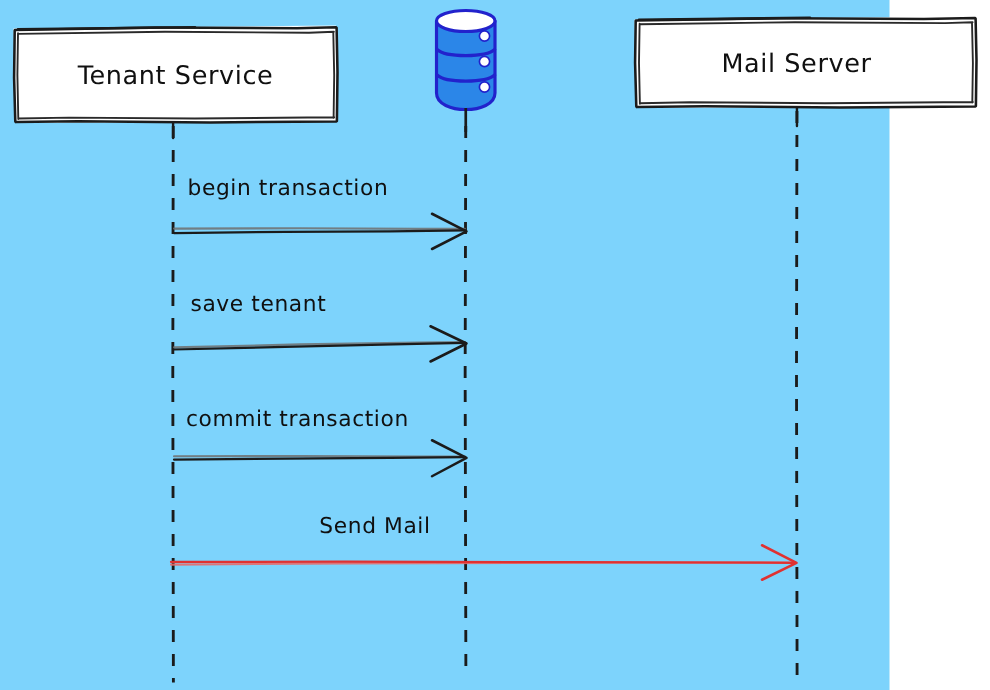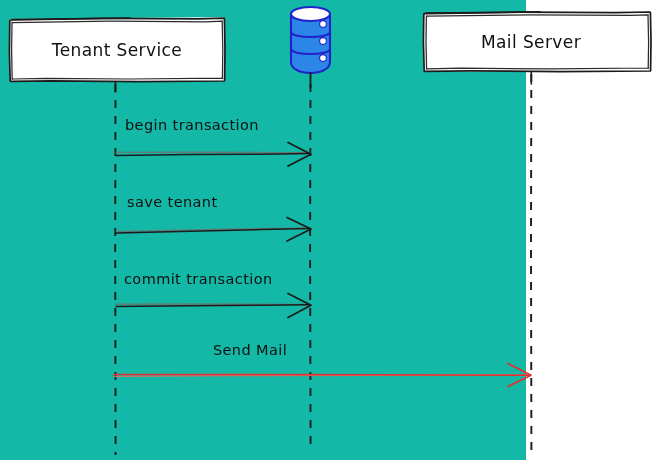--- a/index.html
+++ b/index.html
@@ -9,23 +9,23 @@
     background: #ffffff;
   }
   body {
     width: 660px;
     height: 460px;
     overflow: hidden;
     font-family: "DejaVu Sans", sans-serif;
   }
   #diagram-root {
     position: relative;
-    width: 526px;
+    width: 593px;
     height: 460px;
-    background: #14b8a6;
+    background: #7dd3fc;
   }
   svg#sequence-canvas {
     position: absolute;
     top: 0;
     left: 0;
     width: 660px;
     height: 460px;
     display: block;
   }
   .sketch-stroke {

